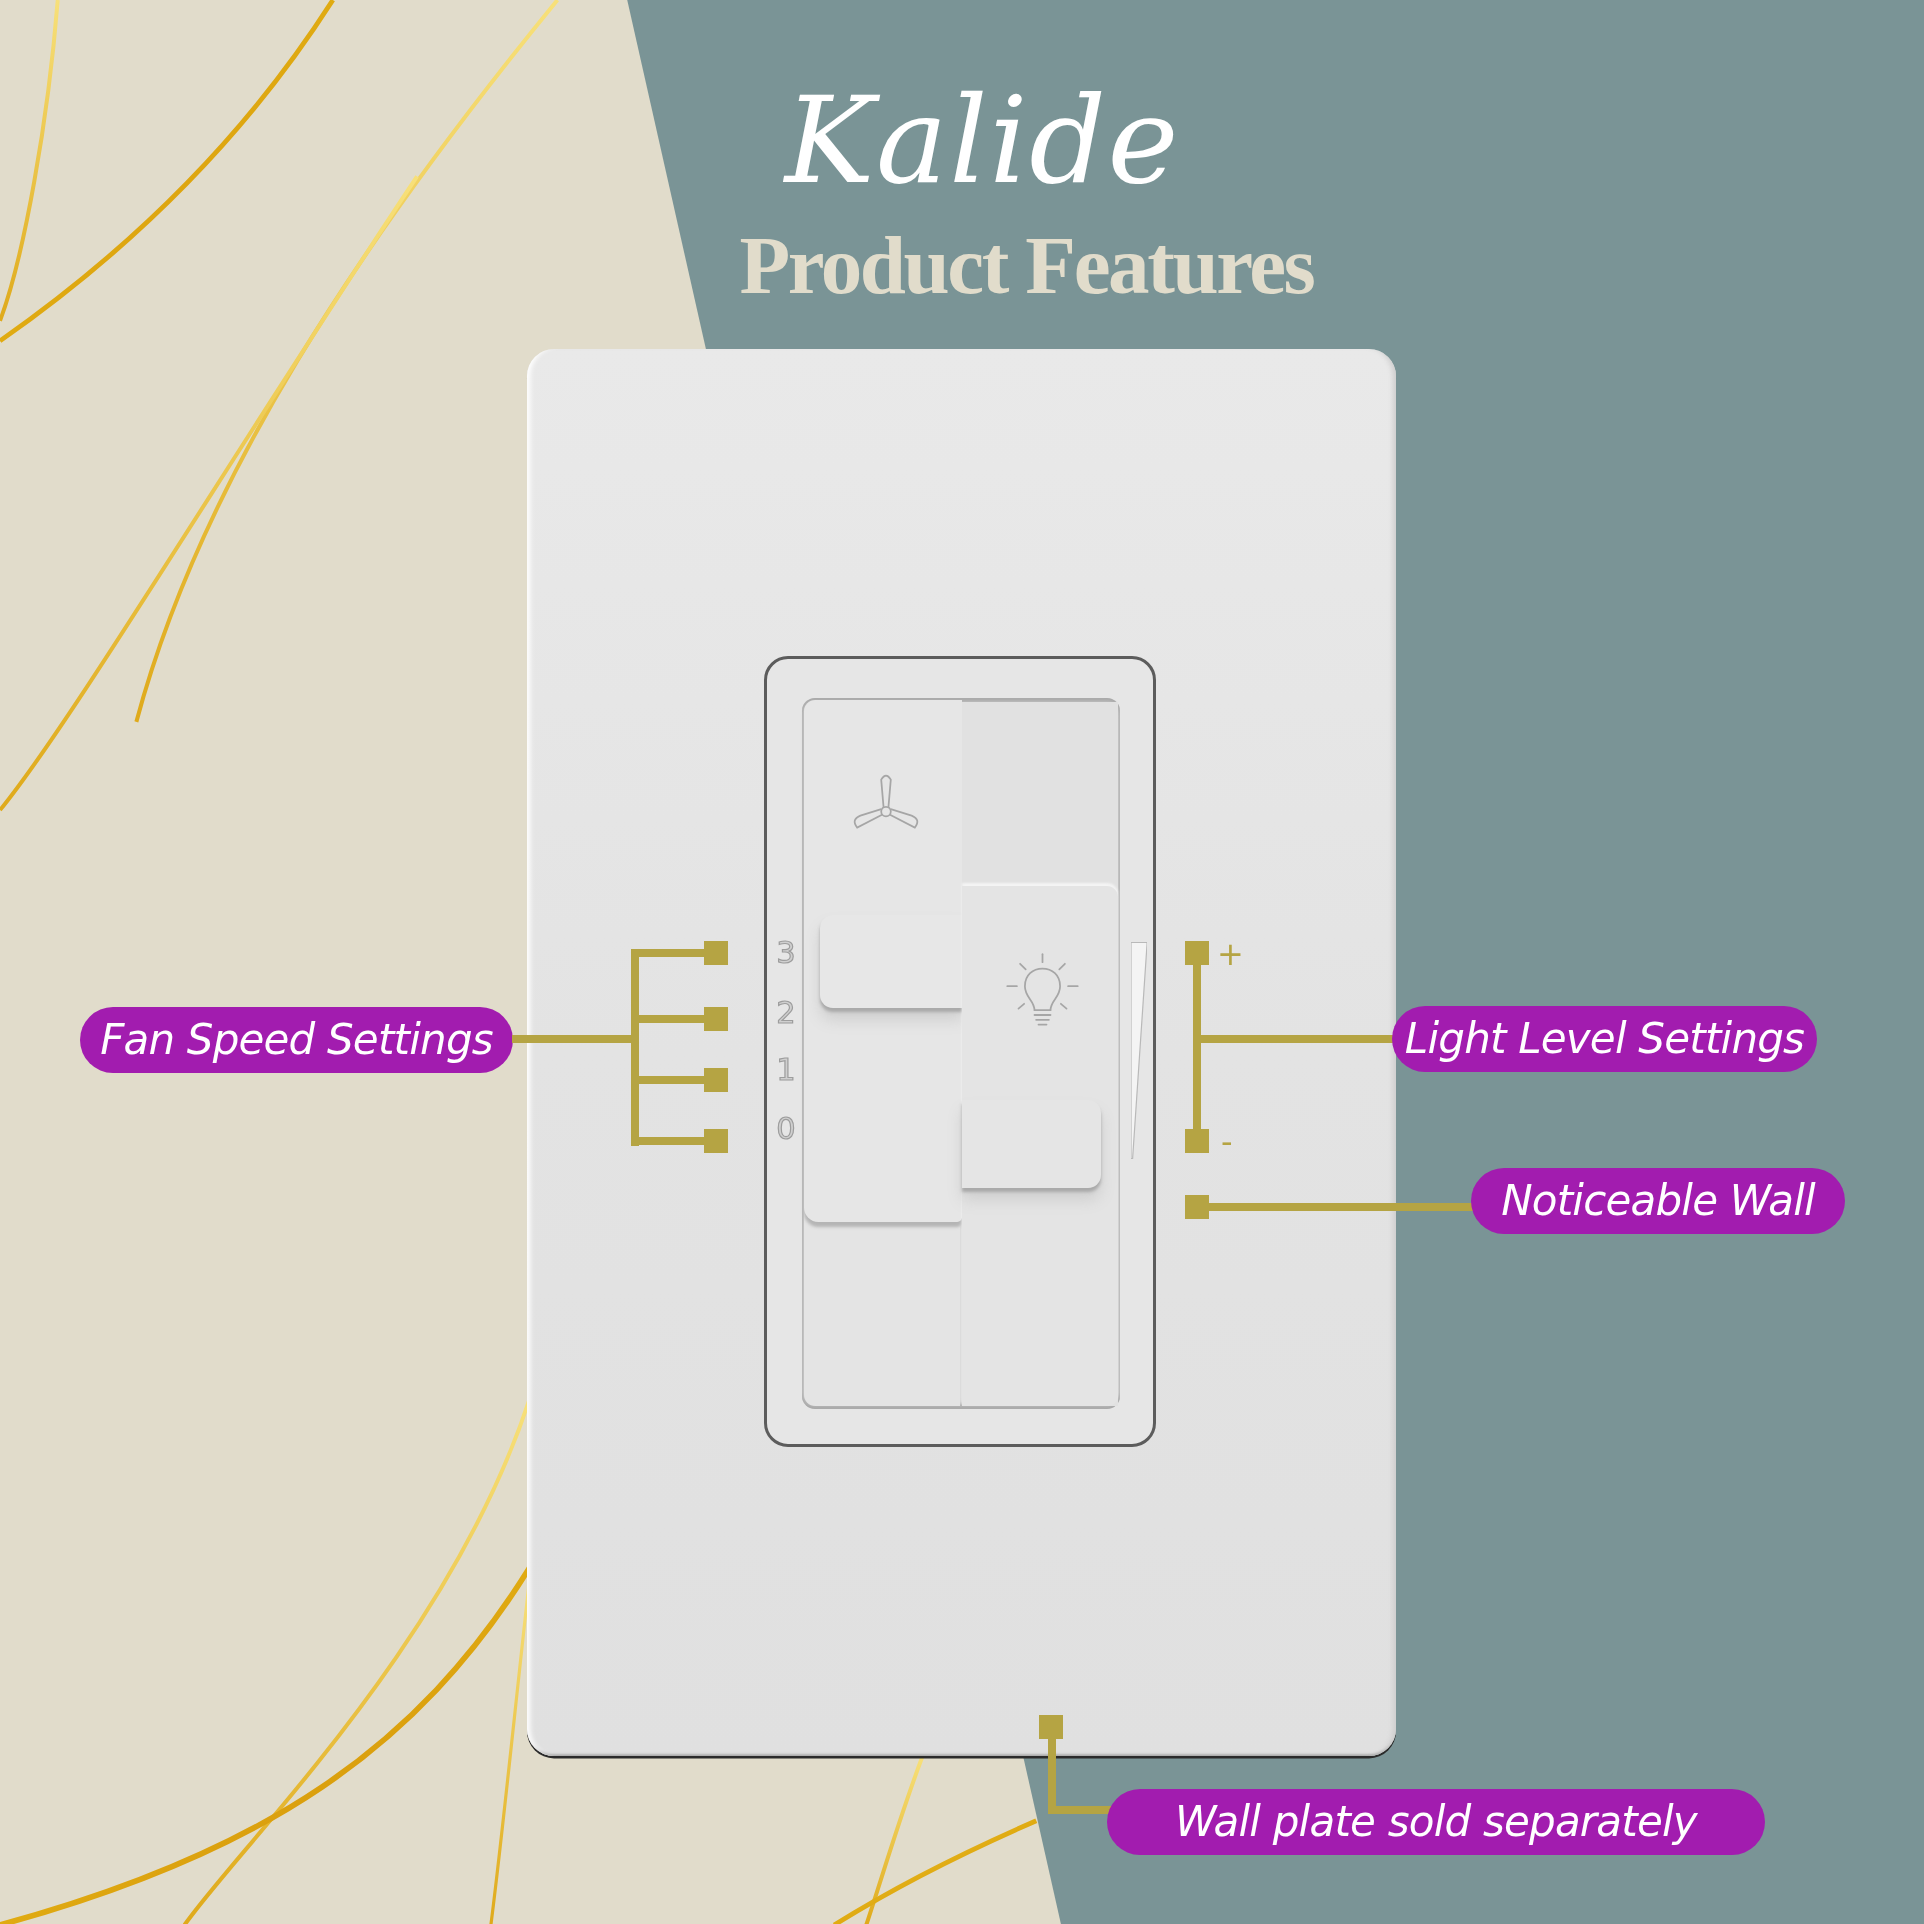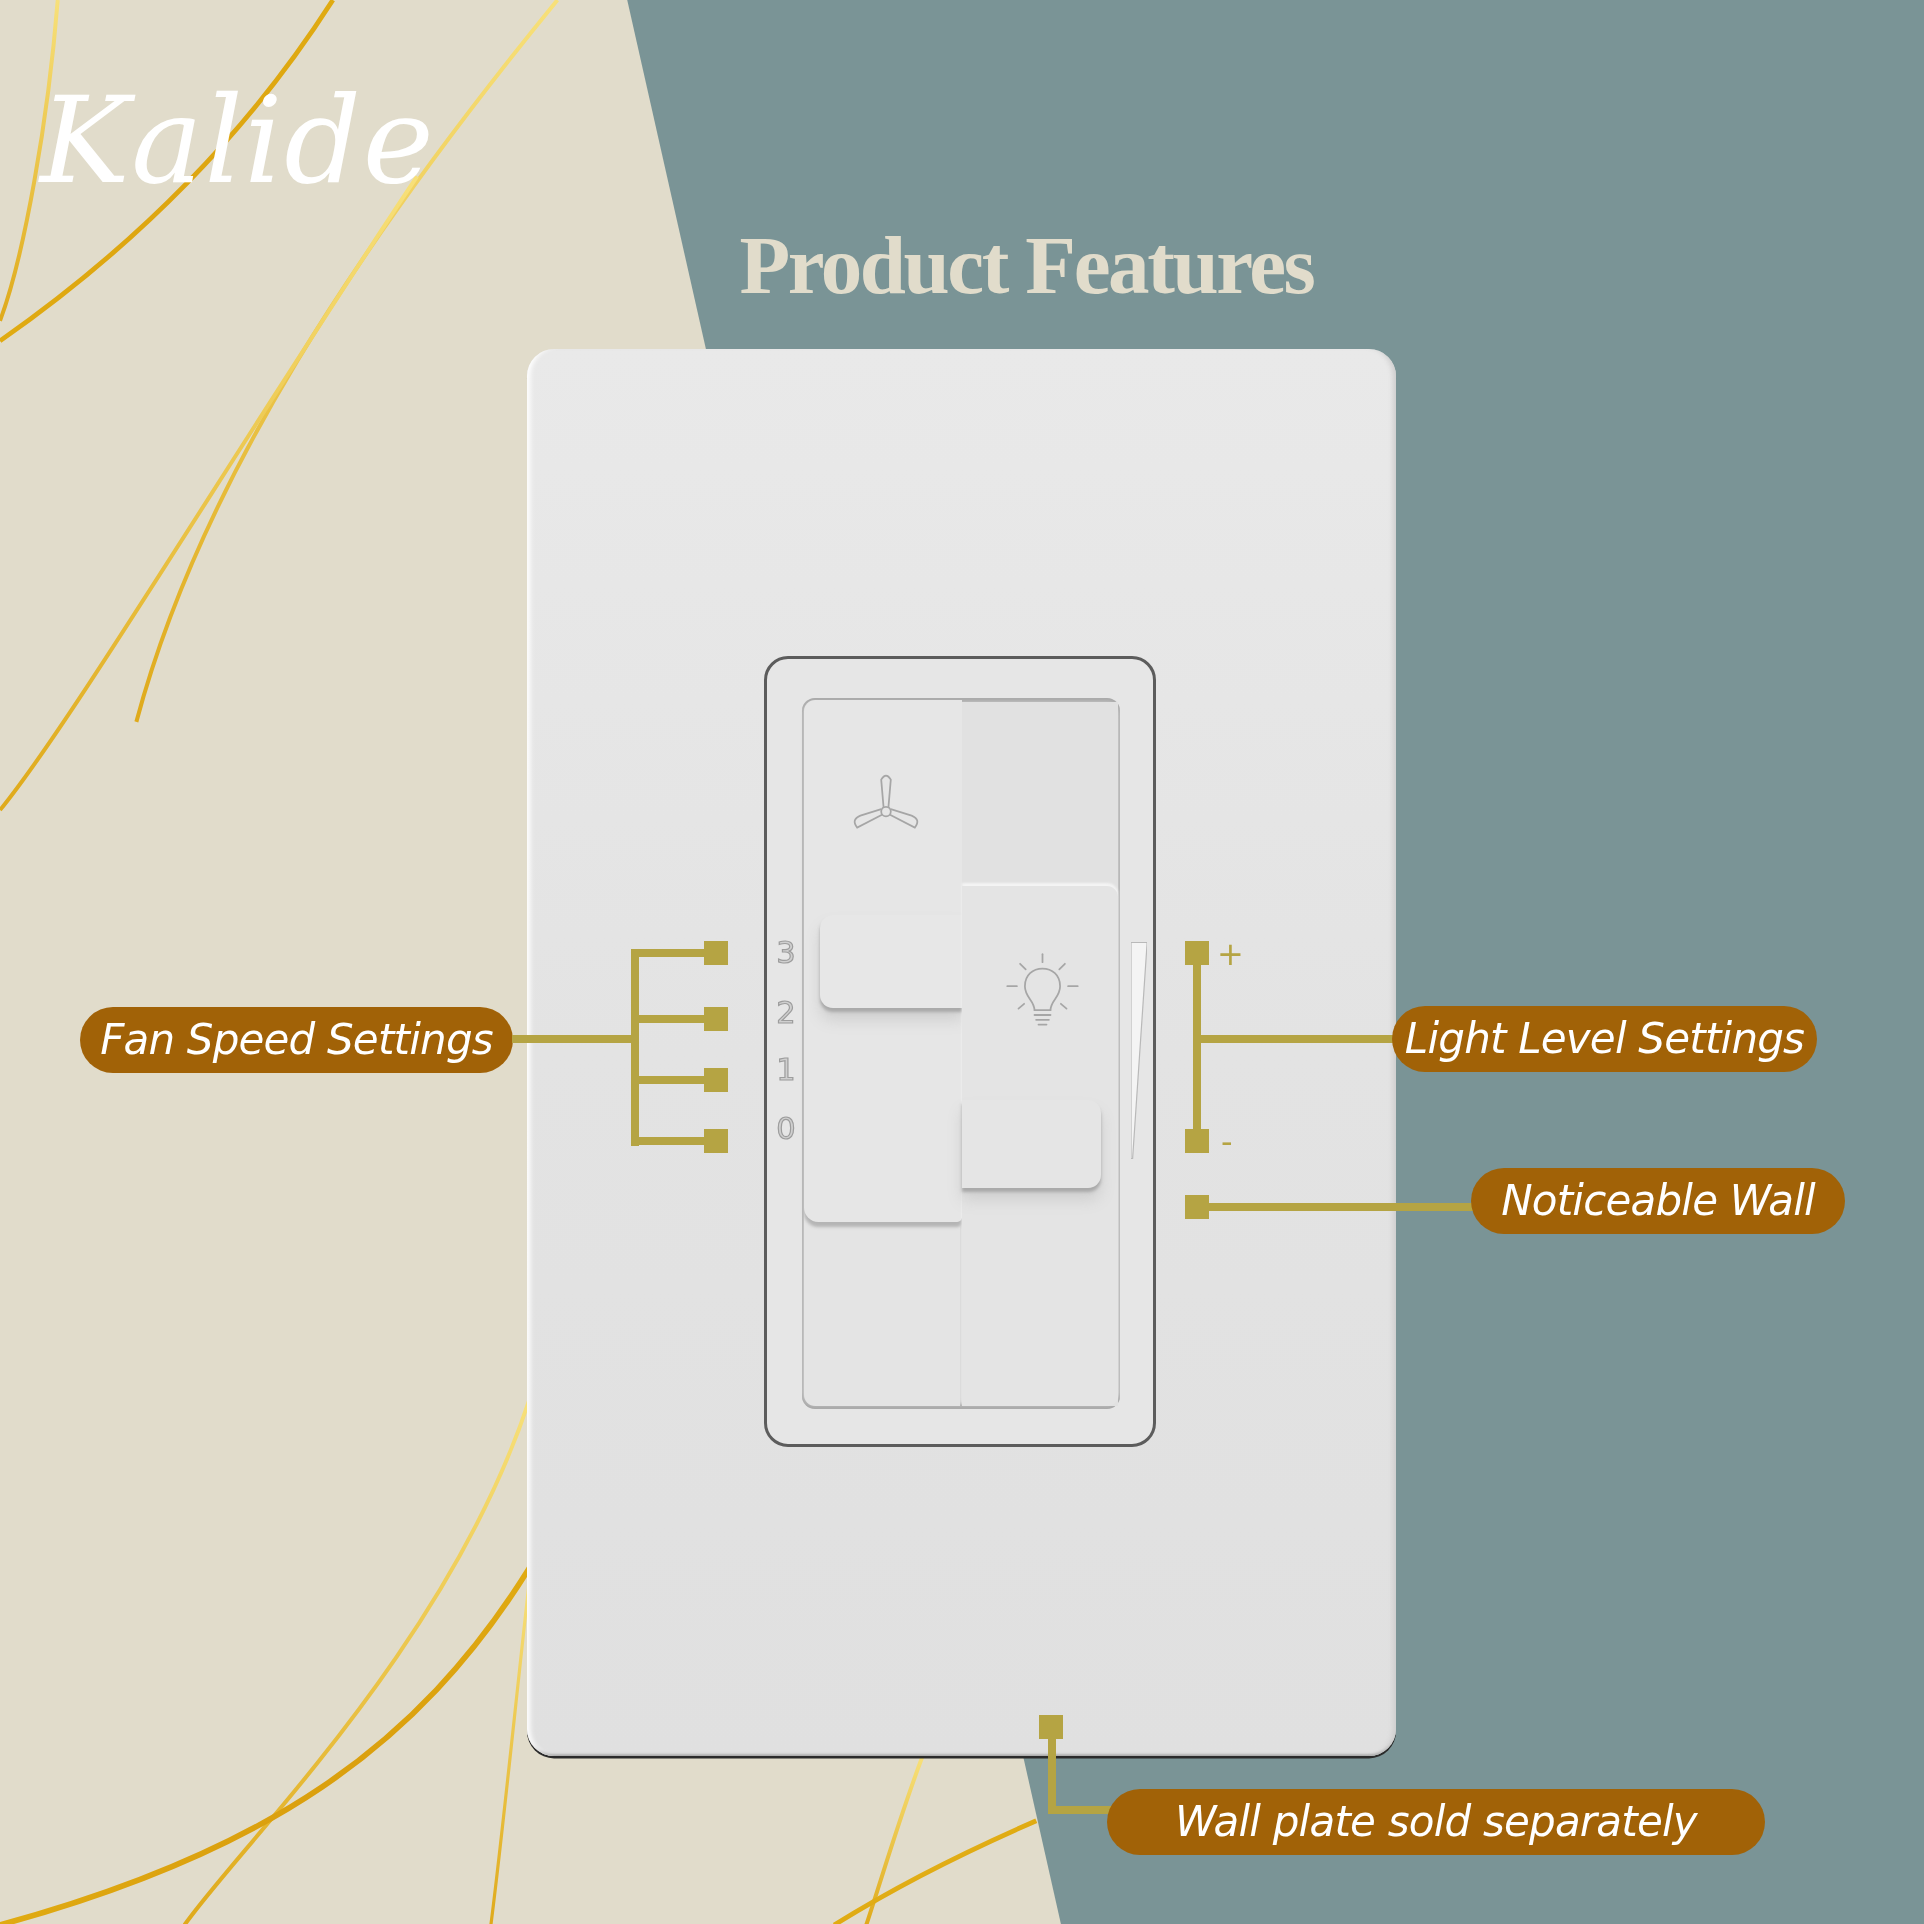--- a/index.html
+++ b/index.html
@@ -1,37 +1,37 @@
 <!DOCTYPE html>
 <html style="font-size:13px"><head>
 <meta charset="utf-8">
 <style>
   html, body { margin:0; padding:0; }
   body { width:1925px; height:1925px; position:relative; overflow:hidden; background:#e1dccb; font-family:"Liberation Sans", sans-serif; }
   .bg-svg { position:absolute; left:0; top:0; width:1925px; height:1925px; }
-  .brand { position:absolute; left:0; width:1925px; top:71px; padding-left:40px; box-sizing:border-box;
+  .brand { position:absolute; left:0; width:1925px; text-align:center; top:71px; padding-left:40px; box-sizing:border-box;
     font-family:"DejaVu Serif", serif; font-style:italic; font-size:120px; color:#ffffff; letter-spacing:1.6px; font-weight:normal; }
   .subtitle { position:absolute; left:16px; width:1925px; text-align:center; top:217px; padding-left:96px; box-sizing:border-box;
     font-family:"Liberation Serif", serif; font-weight:bold; font-size:83px; color:#e1dccb; letter-spacing:-2.4px; }
   .plate { position:absolute; left:527px; top:349px; width:869px; height:1407px; border-radius:27px;
     background:linear-gradient(180deg,#e9e9e9 0%,#e3e3e3 50%,#e0e0e0 100%);
     box-shadow: inset 6.4px 0 4.8px -3.2px #ffffff, inset -6.4px 0 4.8px -3.2px #cfcfcf, inset 0 -3.2px 2.4px -1.6px #9a9a9a, 0 2.4px 0 #2b2b2b; }
   .switch-frame { position:absolute; left:764px; top:656px; width:392px; height:791px; border:3.2px solid #5c5c5c; border-radius:24px; background:#e6e6e6; box-sizing:border-box; }
   .slot { position:absolute; left:802px; top:698px; width:318px; height:711px; border-radius:13px; background:#d9d9d9; box-shadow: inset 0 4.8px 4.8px #a8a8a8, inset 0 -4.8px 4.8px #a8a8a8; }
   .fan-track { position:absolute; left:804px; top:702px; width:156px; height:704px; background:#e4e4e4; border-radius:11.2px 0 0 11.2px; }
   .fan-paddle { position:absolute; left:804px; top:700px; width:158px; height:522px; background:#e6e6e6; border-radius:11.2px 0 4.8px 14.4px; box-shadow: 0 4.8px 3.2px #b5b5b5; }
   .fan-knob { position:absolute; left:820px; top:915px; width:143px; height:93px; background:#e7e7e7; border-radius:13px 0 0 13px; box-shadow: 0 4px 3.2px #a9a9a9, 0 11.2px 14.4px #cfcfcf; }
   .light-track { position:absolute; left:962px; top:702px; width:156px; height:704px; background:#e1e1e1; }
   .light-paddle { position:absolute; left:962px; top:886px; width:156px; height:520px; background:#e4e4e4; border-radius:0 11.2px 11.2px 0; box-shadow: 0 -2.4px 2.4px #f4f4f4; }
   .light-knob { position:absolute; left:962px; top:1100px; width:139px; height:88px; background:#e5e5e5; border-radius:0 13px 13px 0; box-shadow: 0 4px 3.2px #a9a9a9, 0 11.2px 14.4px #cfcfcf; }
   .wedge { position:absolute; left:1131px; top:942px; width:16px; height:217px; }
   .scale-num { position:absolute; left:774px; width:24px; font-family:"DejaVu Sans", sans-serif; font-size:30.5px; color:#cfcfcf;
     -webkit-text-stroke:1.2px #9d9d9d; text-align:center; }
   .icon-svg { position:absolute; }
-  .pill { position:absolute; height:66px; line-height:66px; border-radius:33px; background:#a16207; color:#ffffff;
+  .pill { position:absolute; height:66px; line-height:66px; border-radius:33px; background:#a21caf; color:#ffffff;
     font-family:"DejaVu Sans", sans-serif; font-style:italic; font-size:42px; text-align:center; letter-spacing:-0.8px; white-space:nowrap; }
   .gold { position:absolute; background:#b5a443; }
   .sign { position:absolute; color:#b5a443; font-family:"DejaVu Sans", sans-serif; font-size:32px; }
 </style>
 </head>
 <body>
 
 <svg class="bg-svg" viewBox="0 0 2400 2400">
   <defs>
     <linearGradient id="g1" x1="0" y1="0" x2="1" y2="1">

